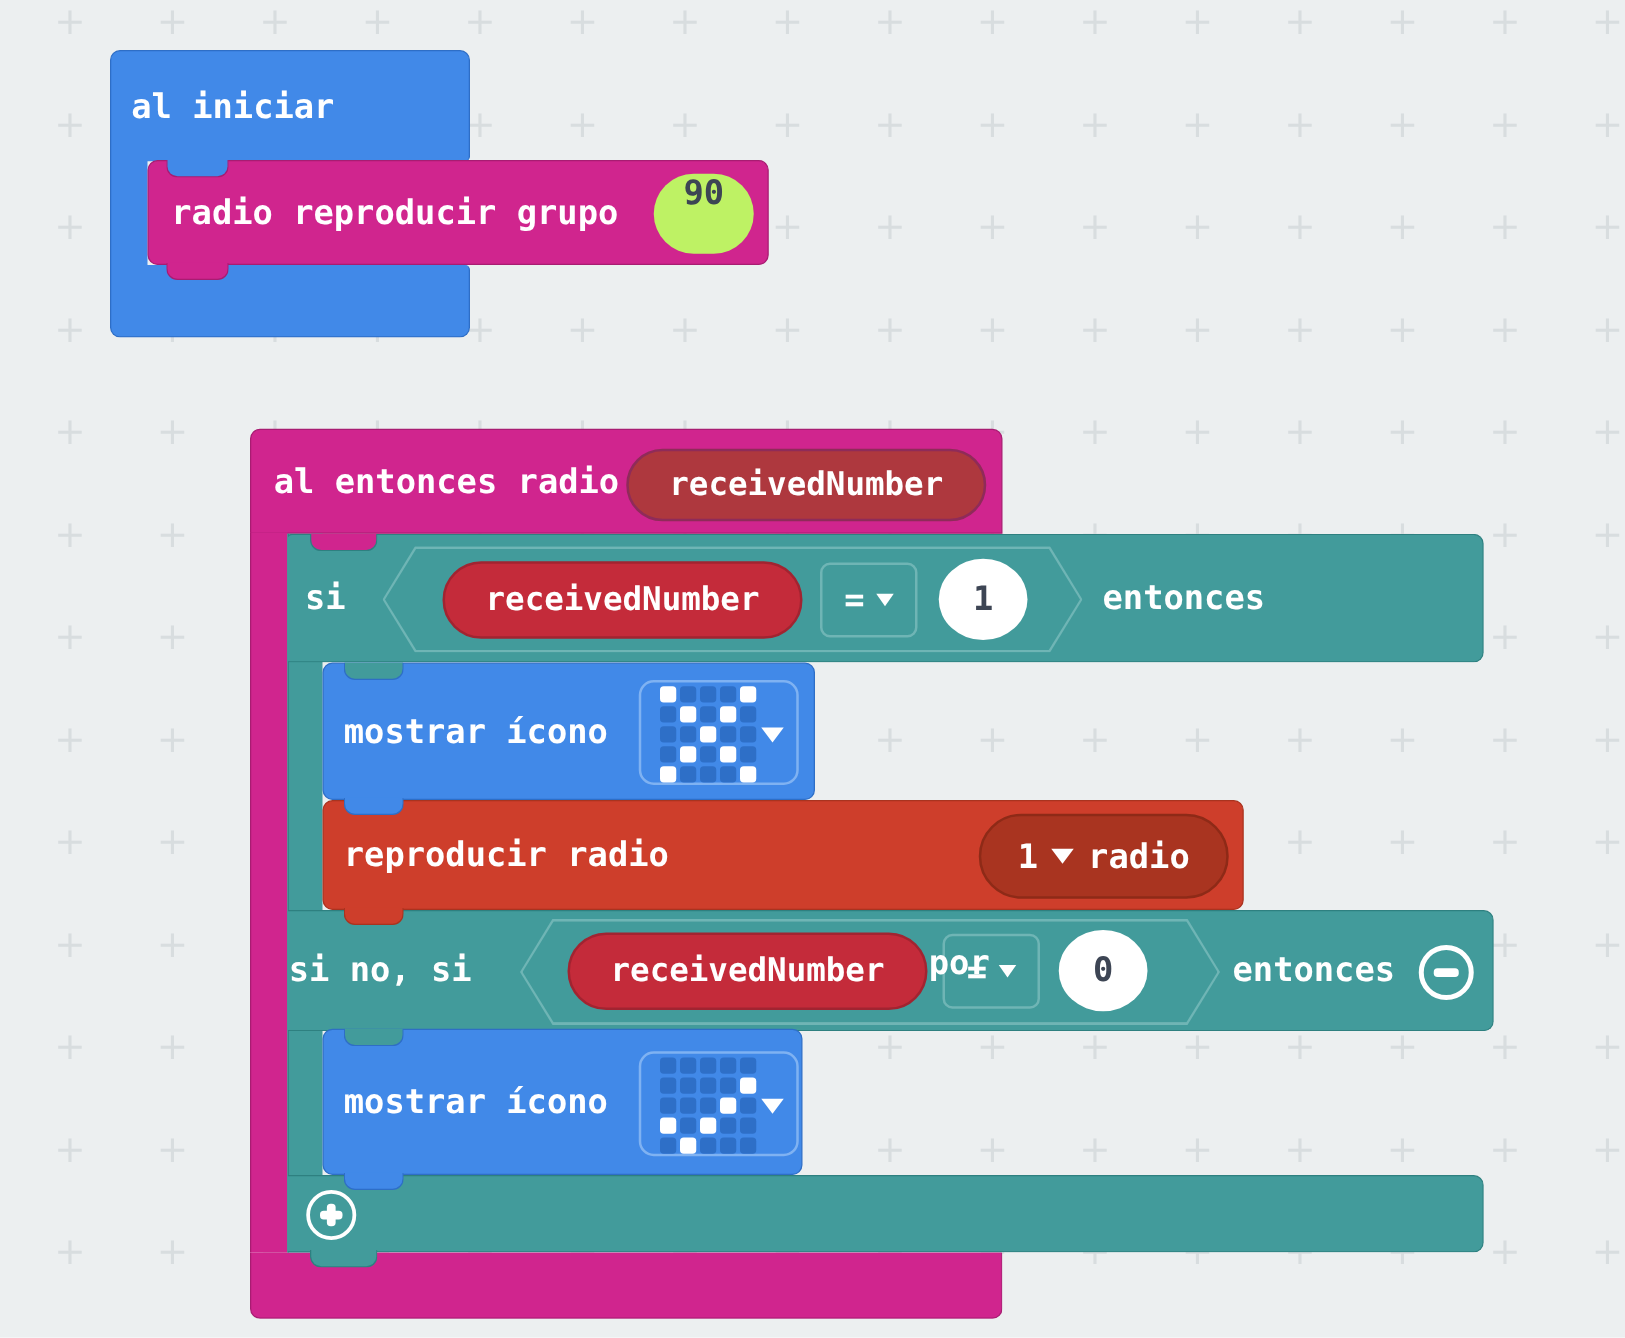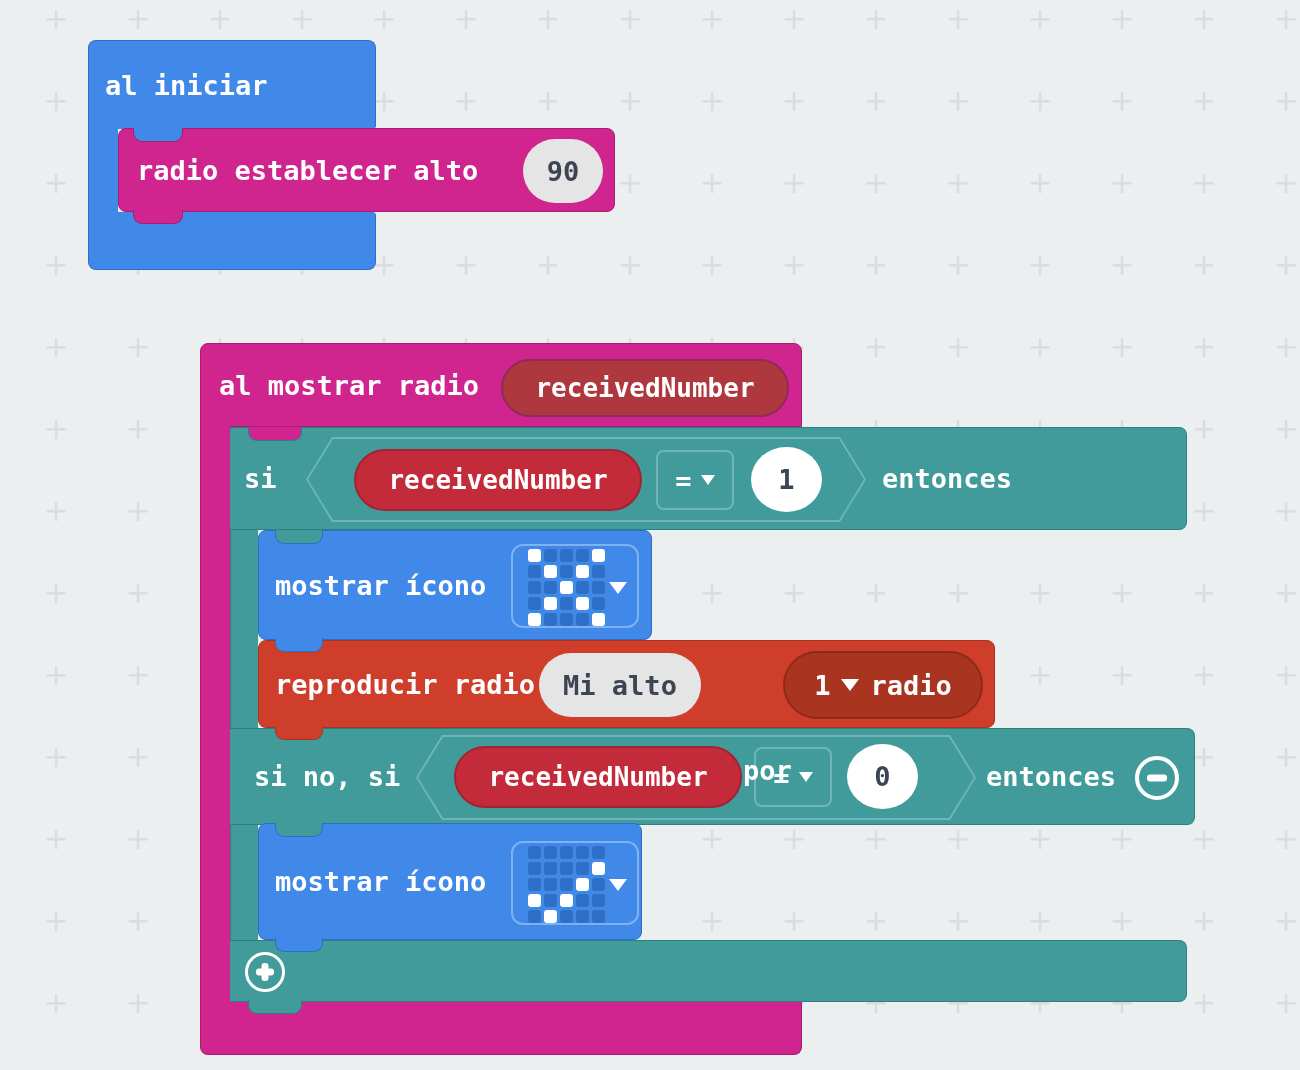--- a/index.html
+++ b/index.html
@@ -22,21 +22,21 @@
   .cut-blue::before{left:14px;width:48px;background:#4189E8;border-color:#A81C72;}
   .cut-teal::before{left:16px;width:46px;background:#429B9B;border-color:#2E6EC6;}
   .cut-magenta::before{left:18px;width:52px;background:#D0258E;border-color:#2E8080;}
   .bump-magenta::after,.bump-blue::after,.bump-red::after,.bump-teal::after{content:"";position:absolute;
         bottom:-13px;height:13px;border-style:solid;border-width:0 1px 1px 1px;border-radius:0 0 9px 9px;z-index:5;}
   .bump-magenta::after{left:14px;width:48px;background:#D0258E;border-color:#A81C72;}
   .bump-blue::after{left:16px;width:46px;background:#4189E8;border-color:#2E6EC6;}
   .bump-red::after{left:16px;width:46px;background:#CE3E2B;border-color:#A9331F;}
   .bump-teal::after{left:18px;width:52px;background:#429B9B;border-color:#2E8080;}
   
-  .pill-white{background:#e5e5e5;border-radius:32px;display:flex;align-items:center;justify-content:center;}
+  .pill-white{background:#bef264;border-radius:32px;display:flex;justify-content:center;}
   .pill-var{background:#C42B3A;border:2px solid #A12431;border-radius:31px;display:flex;align-items:center;justify-content:center;}
   .pill-var-dark{background:#AE383E;border:2px solid #8F2B59;border-radius:29px;display:flex;align-items:center;justify-content:center;}
   .circ-num{background:#fff;border-radius:50%;display:flex;align-items:center;justify-content:center;}
   .hex{clip-path:polygon(26px 0,calc(100% - 26px) 0,100% 50%,calc(100% - 26px) 100%,26px 100%,0 50%);background:#6FB5B5;}
   .hex-inner{position:absolute;left:2px;top:2px;right:2px;bottom:2px;background:#429B9B;
       clip-path:polygon(25px 0,calc(100% - 25px) 0,100% 50%,calc(100% - 25px) 100%,25px 100%,0 50%);}
   .op-drop{border:2px solid #6FB5B5;border-radius:8px;display:flex;align-items:center;justify-content:center;gap:9px;}
   .tone-drop{background:#A93420;border:2px solid #8E2A17;border-radius:34px;display:flex;align-items:center;justify-content:center;gap:11px;}
   .tri{width:0;height:0;border-left:9px solid transparent;border-right:9px solid transparent;border-top:12px solid #fff;}
   .tri-sm{width:0;height:0;border-left:7px solid transparent;border-right:7px solid transparent;border-top:10px solid #fff;}
@@ -284,30 +284,30 @@
   <div class="abs blue" style="left:88px;top:40px;width:288px;height:89px;border-radius:8px 8px 4px 0;border-bottom:none;">
     <div class="vcenter" style="padding-left:16px;">
       <span class="btxt">al iniciar</span>
     </div>
   </div>
   <div class="abs blue" style="left:88px;top:128px;width:30px;height:84px;border-top:none;border-bottom:none;border-right:none;"></div>
   <div class="abs blue" style="left:88px;top:212px;width:288px;height:58px;border-radius:0 4px 8px 8px;border-top:none;"></div>
 
   <div class="abs magenta cut-blue bump-magenta" style="left:118px;top:128px;width:497px;height:84px;border-radius:8px;">
     <div class="vcenter" style="padding-left:18px;">
-      <span class="btxt">radio establecer alto</span>
+      <span class="btxt">radio reproducir grupo</span>
     </div>
     <div class="abs pill-white" style="left:404px;top:10px;width:80px;height:64px;">
       <span class="ntxt">90</span>
     </div>
   </div>
 
   <div class="abs magenta" style="left:200px;top:343px;width:602px;height:84px;border-radius:8px 8px 0 0;">
     <div class="vcenter" style="padding-left:18px;">
-      <span class="btxt">al mostrar radio</span>
+      <span class="btxt">al entonces radio</span>
     </div>
     <div class="abs pill-var-dark" style="left:300px;top:15px;width:288px;height:58px;">
       <span class="btxt" style="font-size:26px;">receivedNumber</span>
     </div>
   </div>
   <div class="abs magenta" style="left:200px;top:426px;width:30px;height:576px;border-top:none;border-bottom:none;border-right:none;"></div>
   <div class="abs magenta" style="left:200px;top:1002px;width:602px;height:53px;border-radius:0 0 8px 8px;border-top:none;"></div>
 
   <div class="abs teal" style="left:230px;top:427px;width:28px;height:575px;border-top:none;border-bottom:none;border-right:none;"></div>
 
@@ -327,21 +327,21 @@
     </div>
     <div class="abs circ-num" style="left:521px;top:19px;width:71px;height:65px;">
       <span class="ntxt">1</span>
     </div>
     <div class="abs vcenter" style="left:652px;height:100%;">
       <span class="btxt">entonces</span>
     </div>
   </div>
 
   <div class="abs teal" style="left:230px;top:728px;width:965px;height:97px;border-radius:0 8px 8px 0;border-left:none;">
-    <div class="abs vcenter" style="left:24px;height:100%;">
+    <div class="abs vcenter" style="left:1px;height:100%;">
       <span class="btxt">si no, si</span>
     </div>
     <div class="abs hex" style="left:186px;top:6px;width:560px;height:85px;">
       <div class="hex-inner"></div>
     </div>
     <div class="abs pill-var" style="left:224px;top:17px;width:288px;height:62px;">
       <span class="btxt" style="font-size:26px;">receivedNumber</span>
     </div>
     <div class="abs op-drop" style="left:524px;top:18px;width:78px;height:60px;">
       <span class="btxt">=</span>
@@ -362,23 +362,20 @@
     <div class="abs ring" style="left:15px;top:11px;width:40px;height:40px;border-width:3px;">
       <span class="bar-h"></span>
       <span class="bar-v"></span>
     </div>
   </div>
 
   <div class="abs red bump-red" style="left:258px;top:640px;width:737px;height:88px;border-radius:8px;">
     <div class="vcenter" style="padding-left:16px;">
       <span class="btxt">reproducir radio</span>
     </div>
-    <div class="abs pill-white" style="left:280px;top:12px;width:162px;height:64px;">
-      <span class="ntxt">Mi alto</span>
-    </div>
     <div class="abs vcenter" style="left:484px;height:100%;">
       <span class="btxt">por</span>
     </div>
     <div class="abs tone-drop" style="left:524px;top:10px;width:200px;height:68px;">
       <span class="btxt">1</span>
       <span class="tri"></span>
       <span class="btxt">radio</span>
     </div>
   </div>
 

